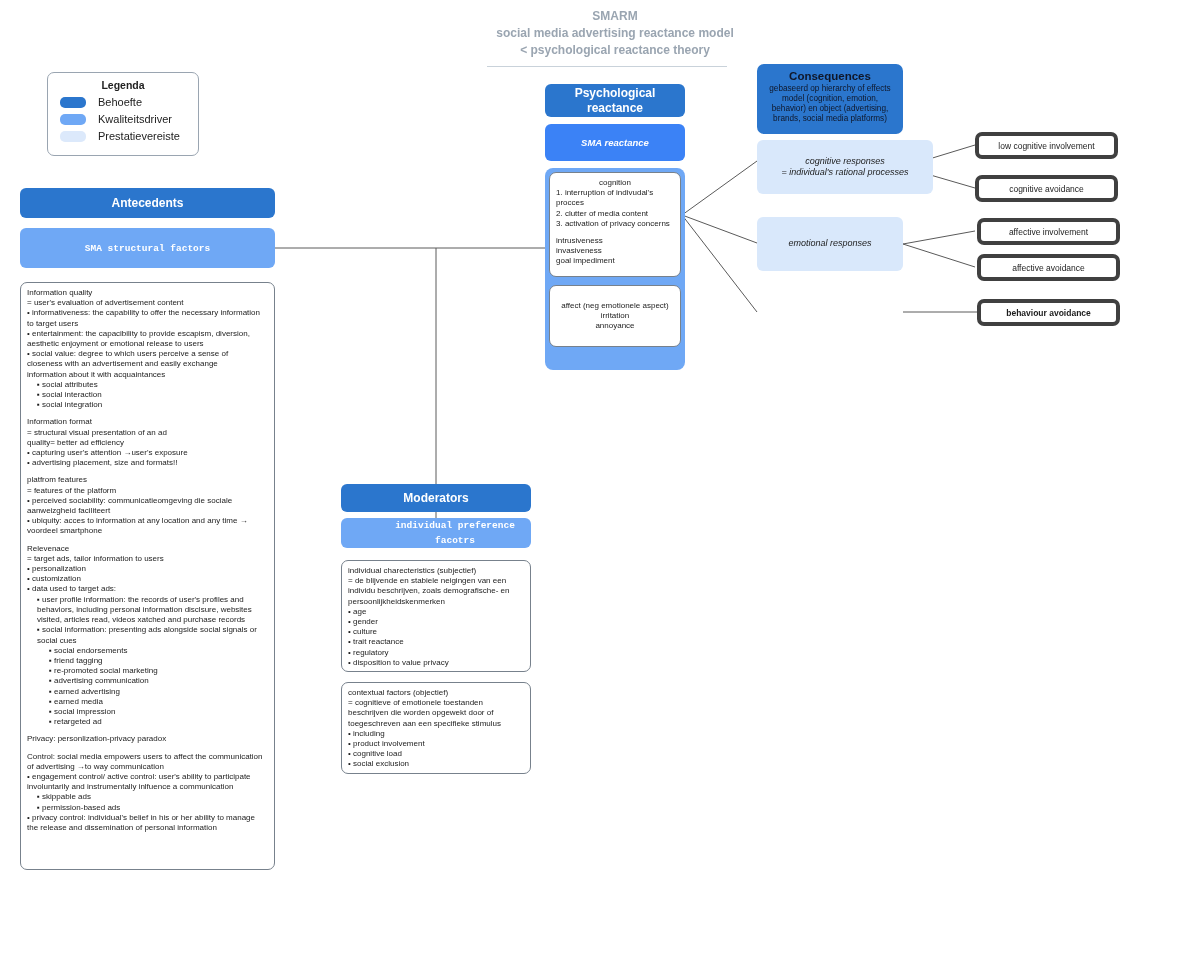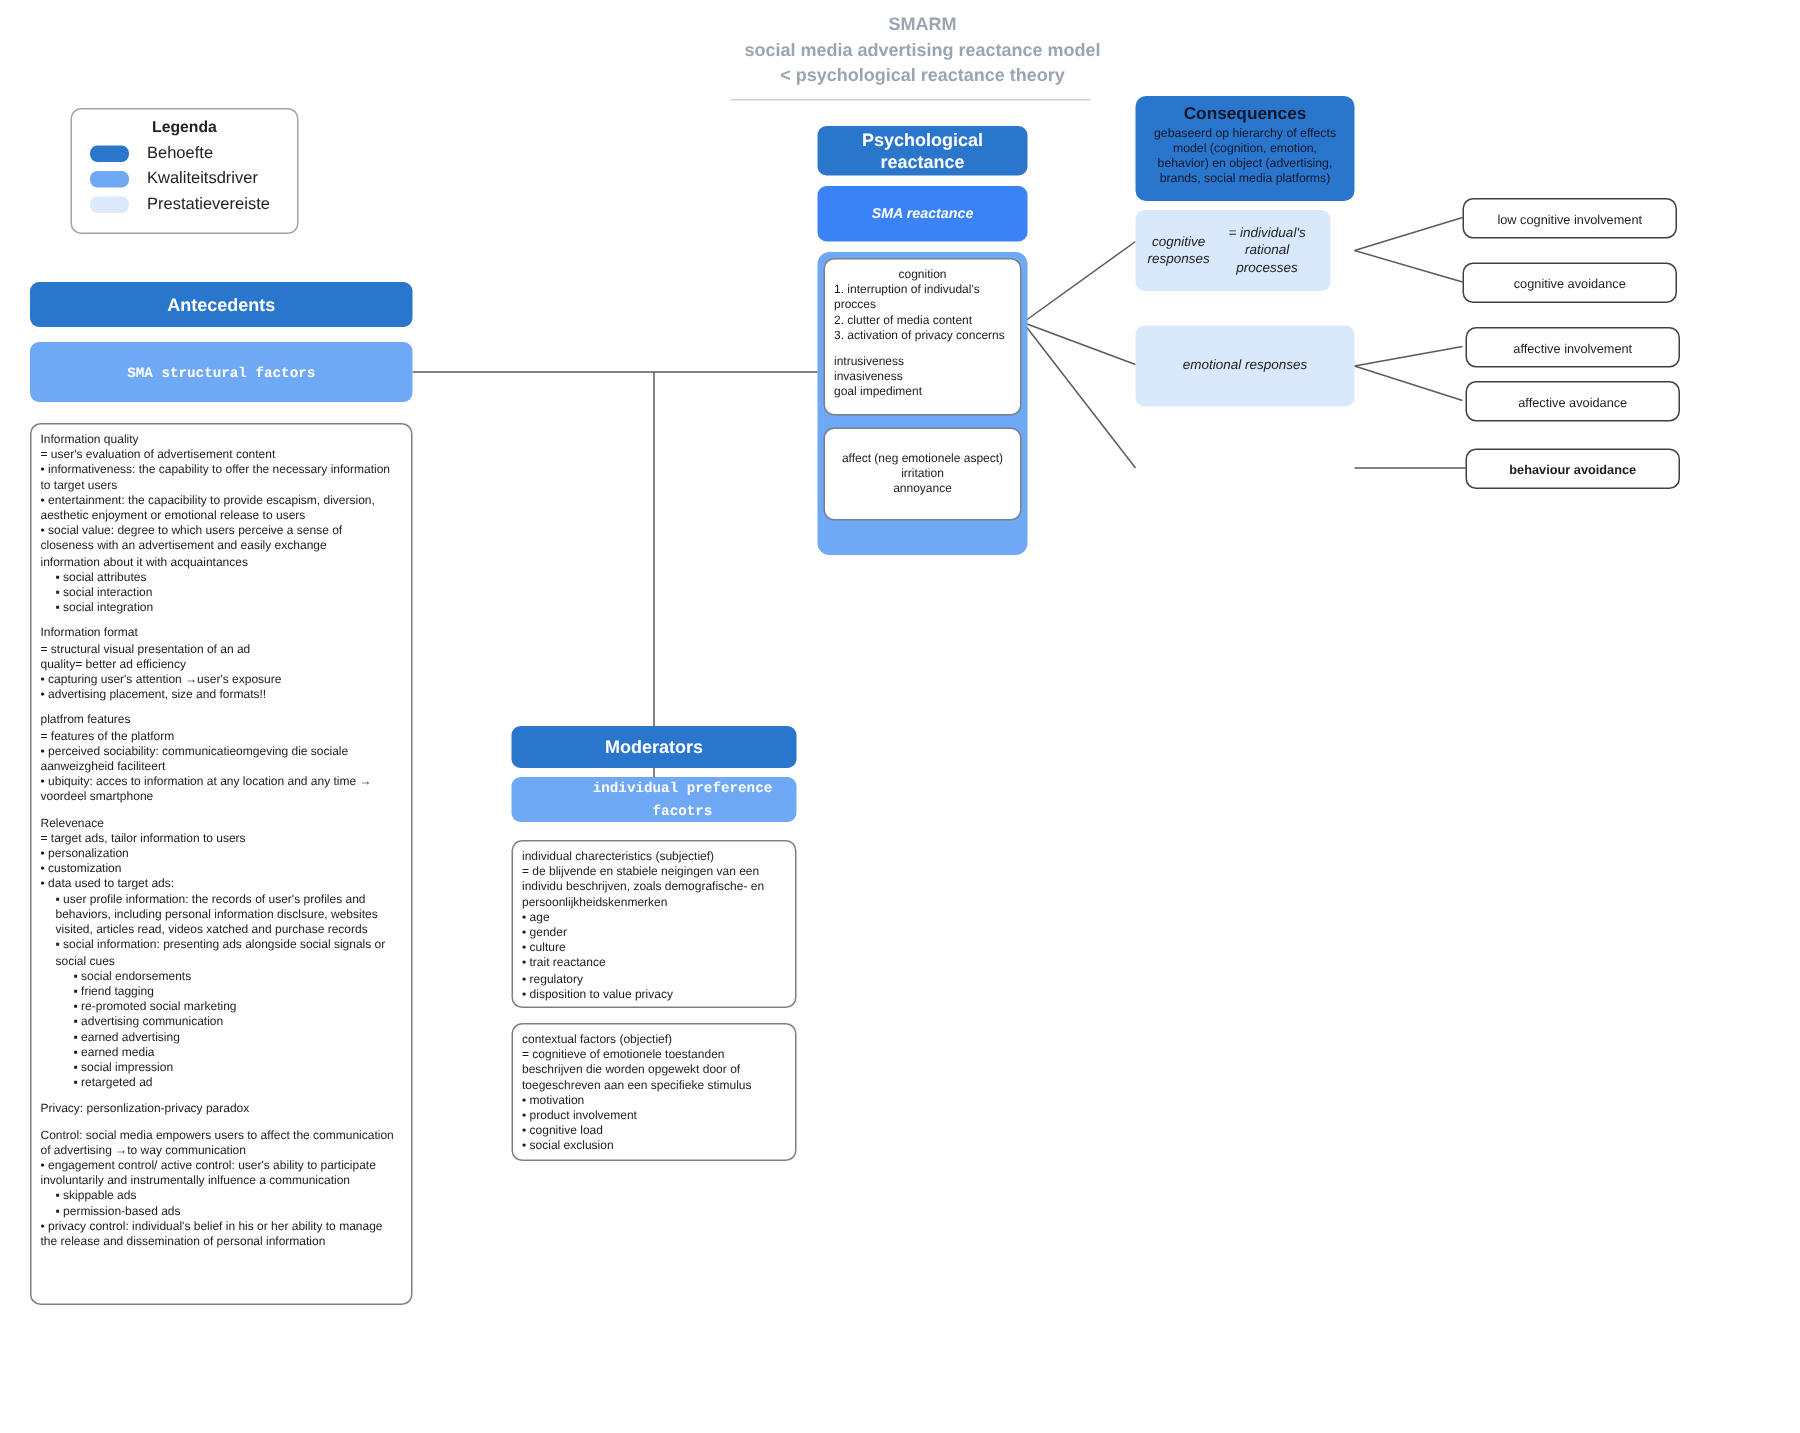--- a/index.html
+++ b/index.html
@@ -123,21 +123,21 @@
     text-align: center;
     font-size: 9px;
     font-style: italic;
     line-height: 11.5px;
     color: #1c1c1c;
     padding: 4px 6px;
     box-sizing: border-box;
   }
   .outcome {
     background: #ffffff;
-    border: 1px solid #404040;
+    border: 4px solid #404040;
     border-radius: 7px;
     display: flex;
     align-items: center;
     justify-content: center;
     text-align: center;
     font-size: 8.5px;
     color: #1c1c1c;
     box-sizing: border-box;
   }
 
@@ -312,32 +312,32 @@
       <div class="lvl1">• trait reactance</div>
       <div class="lvl1">• regulatory</div>
       <div class="lvl1">• disposition to value privacy</div>
     </div>
 
   <div class="node card" id="contextual-card" style="left:341px; top:682px; width:190px; height:92px;">
       <div class="lvl0">contextual factors (objectief)</div>
       <div class="lvl0">= cognitieve of emotionele toestanden</div>
       <div class="lvl0">beschrijven die worden opgewekt door of</div>
       <div class="lvl0">toegeschreven aan een specifieke stimulus</div>
-      <div class="lvl1">• motivation</div>
+      <div class="lvl1">• including</div>
       <div class="lvl1">• product involvement</div>
       <div class="lvl1">• cognitive load</div>
       <div class="lvl1">• social exclusion</div>
     </div>
 
   <div class="node" style="left:757px; top:64px; width:146px; height:70px; background:#2b76cd; border-radius:7px; color:#0f172a; text-align:center; padding:5px 7px; box-sizing:border-box;">
     <div style="font-weight:bold; font-size:11.5px; line-height:14px;">Consequences</div>
     <div style="font-size:8.2px; line-height:10px; margin-top:1px;">gebaseerd op hierarchy of effects model (cognition, emotion, behavior) en object (advertising, brands, social media platforms)</div>
   </div>
 
-  <div class="node tint" style="left:757px; top:140px; width:130px; height:54px; flex-direction:row;">
+  <div class="node tint" style="left:757px; top:140px; width:176px; height:54px; flex-direction:column;">
     <div>cognitive responses</div>
     <div>= individual's rational processes</div>
   </div>
 
   <div class="node tint" style="left:757px; top:217px; width:146px; height:54px; flex-direction:column;">
     <div>emotional responses</div>
   </div>
 
 
   <div class="node outcome" style="left:975px; top:132px; width:143px; height:27px;">

